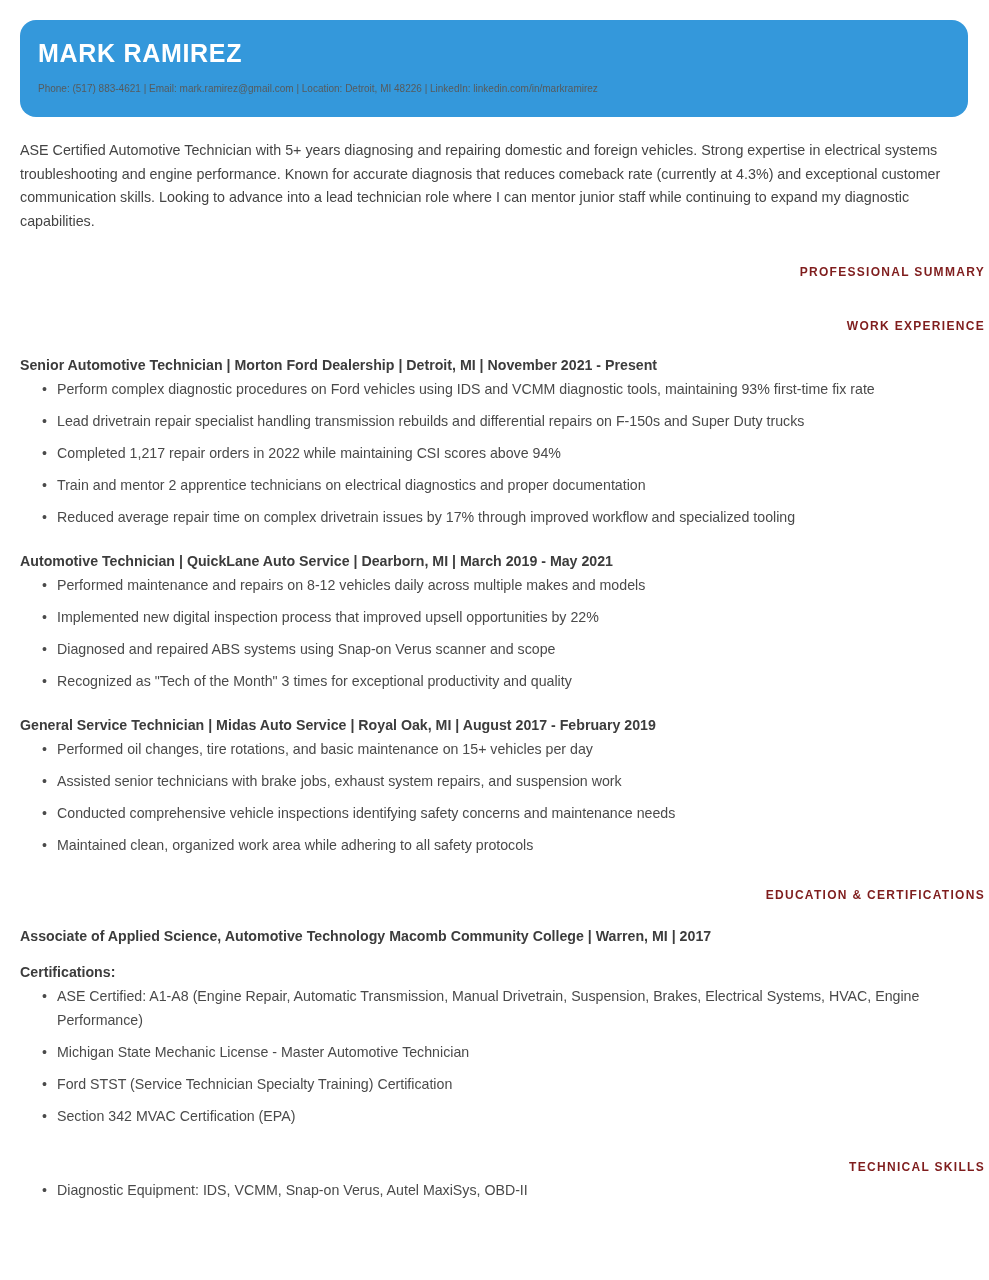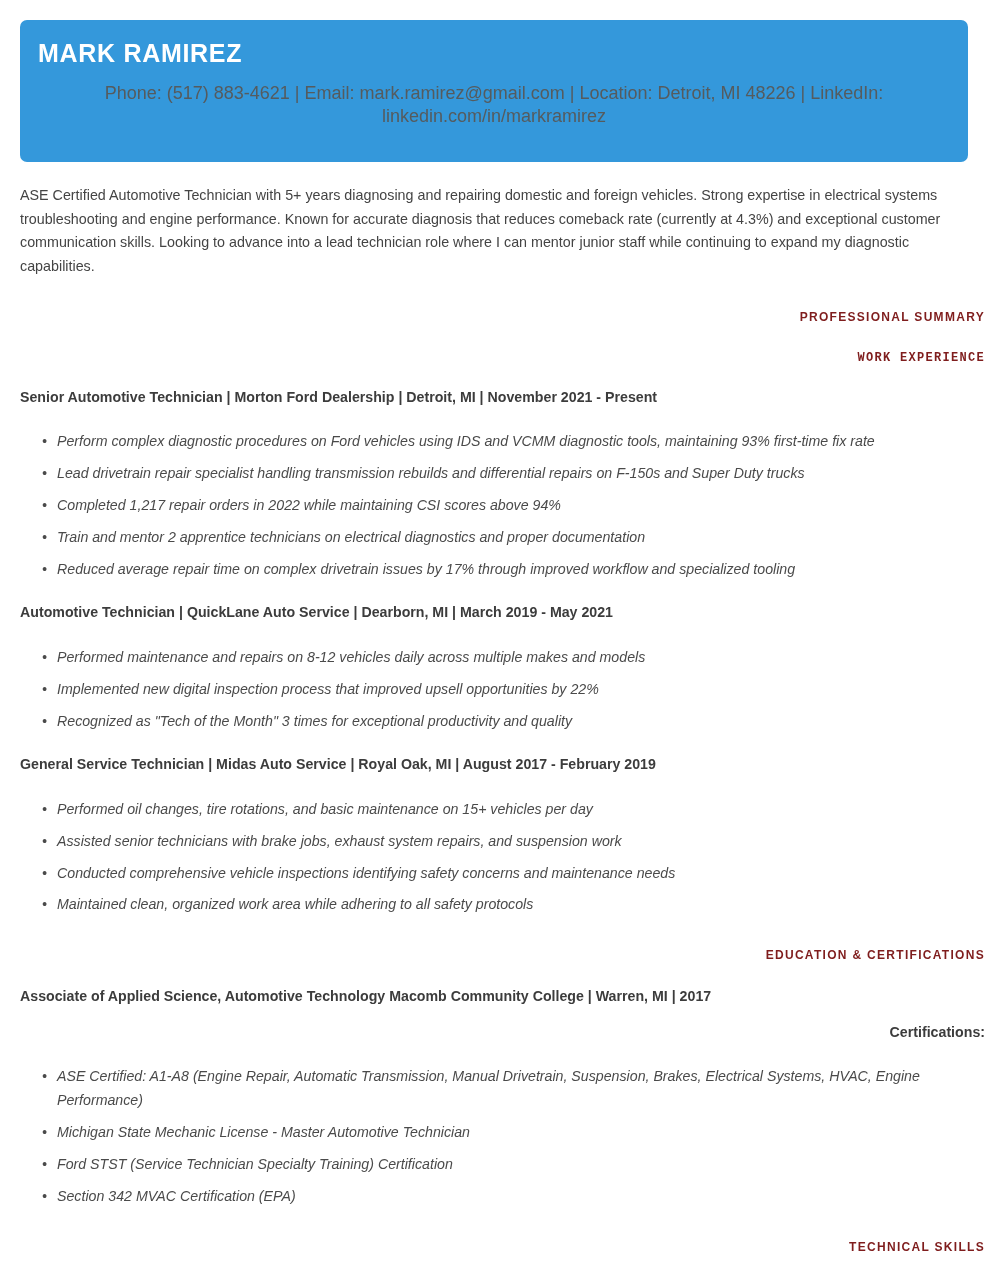--- a/index.html
+++ b/index.html
@@ -18,38 +18,37 @@
   .page {
     width: 989px;
     box-sizing: border-box;
     padding: 0;
   }
 
   
   .header {
     margin: 20px 21px 0 20px;
     background: #3498db;
-    border-radius: 7px;
+    border-radius: 16px;
     padding: 18px 18px 22px 18px;
     box-sizing: border-box;
   }
   .header-name {
     font-size: 25px;
     font-weight: bold;
     color: #ffffff;
     letter-spacing: 0.7px;
     line-height: 1.2;
     margin: 0 0 14px 0;
   }
   .header-contact {
-    font-size: 18px;
+    font-size: 10px;
     color: #555b5e;
     line-height: 1.3;
-    margin: 11px;
-    text-align: center;
+    margin: 0;
   }
 
   
   .content {
     padding: 0 4px 0 20px;
     box-sizing: border-box;
   }
   .summary-para {
     font-size: 14.3px;
     line-height: 1.66;
@@ -60,52 +59,49 @@
   .section-heading {
     font-size: 12px;
     font-weight: bold;
     color: #7f1d1d;
     letter-spacing: 1.3px;
     margin: 31px 0 0 0;
     line-height: 1.25;
     text-align: right;
   }
   .section-heading.tight {
-    margin-top: 26px;
-    font-family: Liberation Mono, monospace;
+    margin-top: 39px;
   }
 
   .job-title {
     font-size: 14.2px;
     font-weight: bold;
     color: #3c3c3c;
     margin: 22px 0 0 0;
     line-height: 1.3;
   }
   .sub-label {
     font-size: 14.2px;
     font-weight: bold;
     color: #3c3c3c;
     margin: 17px 0 0 0;
     line-height: 1.3;
-    text-align: right;
   }
   .edu-line {
     font-size: 14.2px;
     font-weight: bold;
     color: #3c3c3c;
     margin: 24px 0 0 0;
     line-height: 1.3;
   }
 
   ul.bullets {
     list-style: none;
-    margin: 24px 0 0 0;
+    margin: 4px 0 0 0;
     padding: 0;
-    font-style: italic;
   }
   ul.bullets li {
     position: relative;
     padding-left: 37px;
     font-size: 14.2px;
     line-height: 1.68;
     color: #4a4a4a;
     margin: 0 0 8px 0;
   }
   ul.bullets li:last-child { margin-bottom: 0; }
@@ -147,20 +143,21 @@
         <li>Train and mentor 2 apprentice technicians on electrical diagnostics and proper documentation</li>
         <li>Reduced average repair time on complex drivetrain issues by 17% through improved workflow and specialized tooling</li>
       </ul>
     </div>
 
     <div>
       <div class="job-title">Automotive Technician | QuickLane Auto Service | Dearborn, MI | March 2019 - May 2021</div>
       <ul class="bullets wide">
         <li>Performed maintenance and repairs on 8-12 vehicles daily across multiple makes and models</li>
         <li>Implemented new digital inspection process that improved upsell opportunities by 22%</li>
+        <li>Diagnosed and repaired ABS systems using Snap-on Verus scanner and scope</li>
         <li>Recognized as "Tech of the Month" 3 times for exceptional productivity and quality</li>
       </ul>
     </div>
 
     <div>
       <div class="job-title">General Service Technician | Midas Auto Service | Royal Oak, MI | August 2017 - February 2019</div>
       <ul class="bullets wide">
         <li>Performed oil changes, tire rotations, and basic maintenance on 15+ vehicles per day</li>
         <li>Assisted senior technicians with brake jobs, exhaust system repairs, and suspension work</li>
         <li>Conducted comprehensive vehicle inspections identifying safety concerns and maintenance needs</li>

